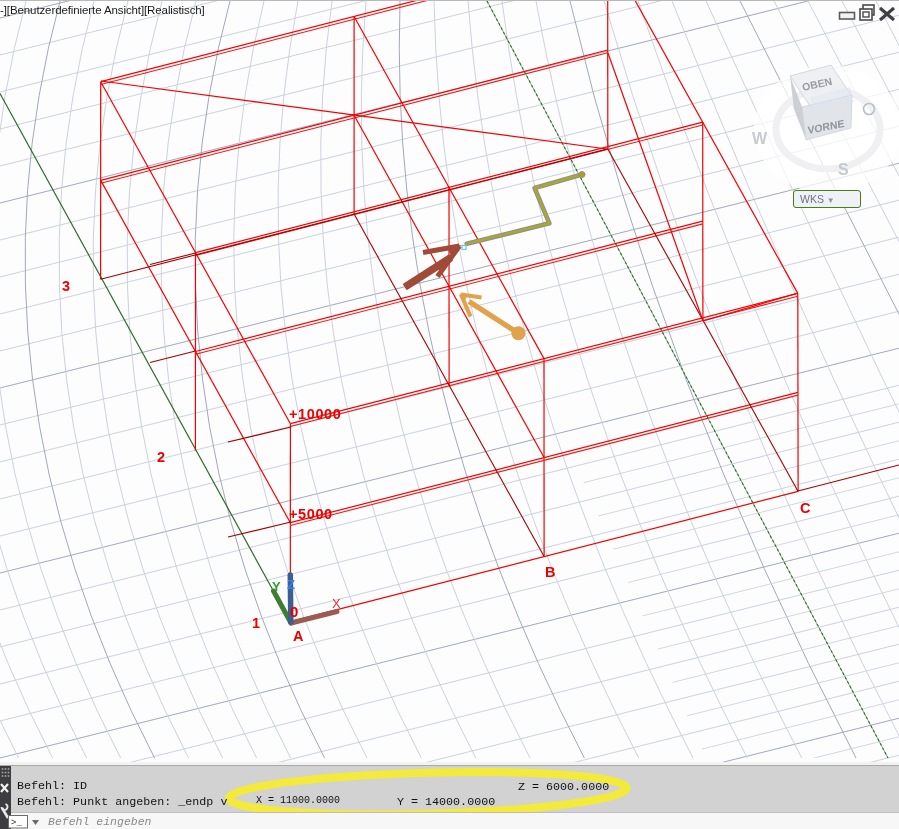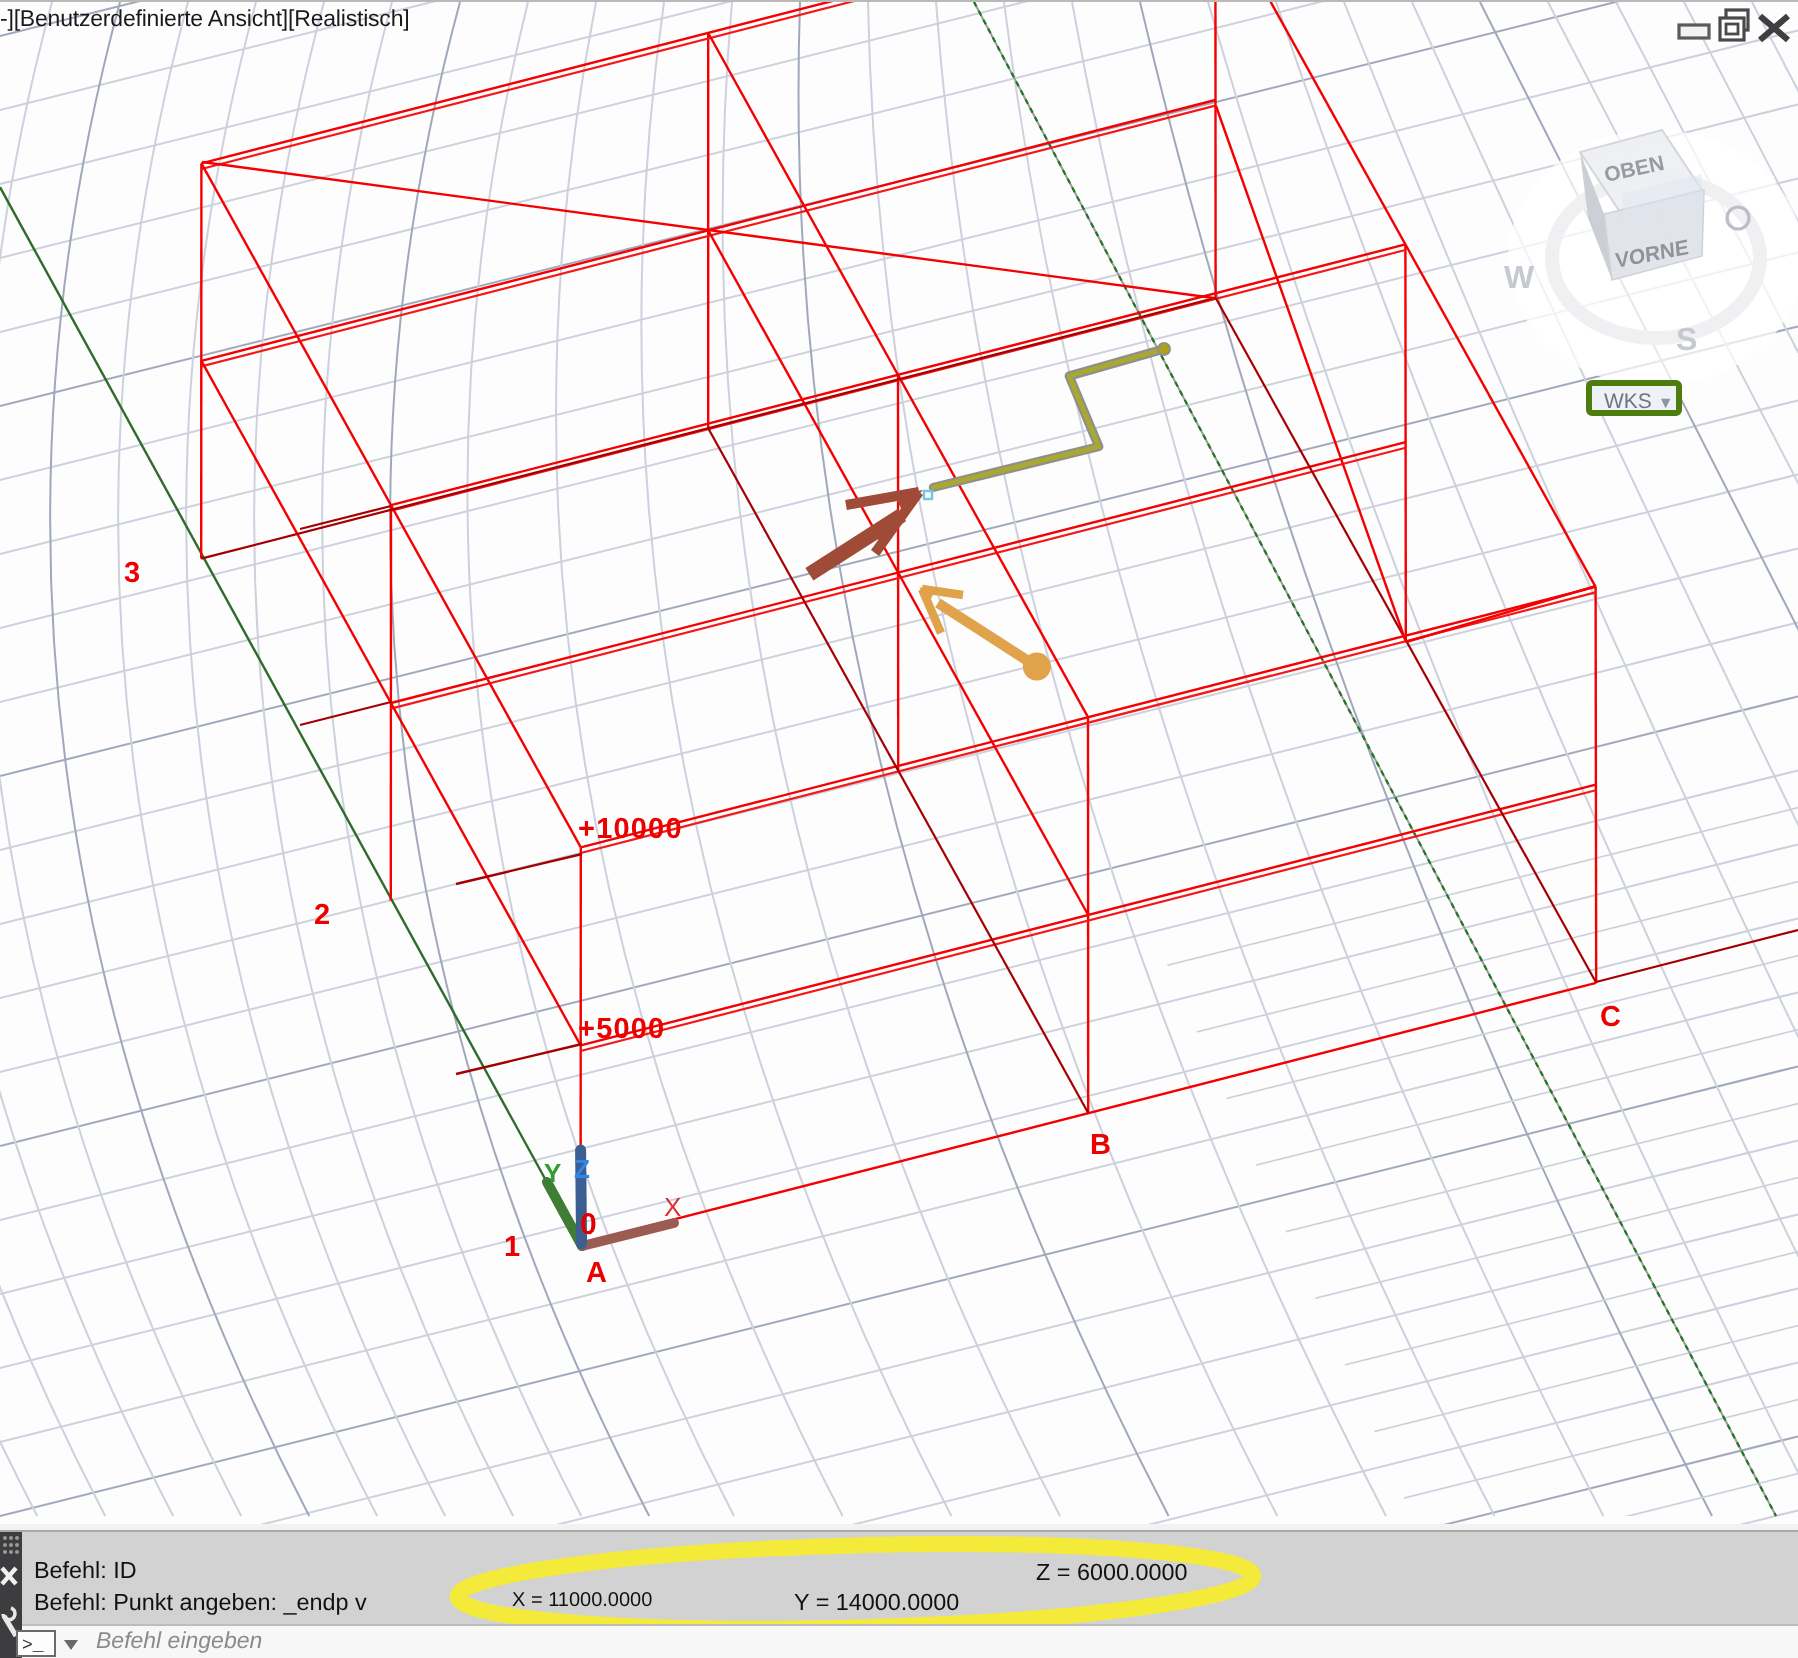--- a/index.html
+++ b/index.html
@@ -1,15 +1,15 @@
 <!DOCTYPE html>
 <html><head><meta charset="utf-8"><style>
 *{margin:0;padding:0;box-sizing:border-box}
 body{width:899px;height:829px;position:relative;font-family:"Liberation Sans",sans-serif;background:#fff;overflow:hidden}
-.mono{font-family:Liberation Sans, sans-serif}
+.mono{font-family:Liberation Mono, monospace}
 </style></head><body>
 
 <div style="position:absolute;left:0;top:0;width:899px;height:762px;background:#fdfdfe;border-top:1px solid #b9b9b9">
 <svg width="899" height="762" style="position:absolute;left:0;top:0">
 <defs>
         <clipPath id="subclip">
           <polygon points="575,462 899,381 899,757 706,757"></polygon>
         </clipPath>
       </defs>
 
@@ -231,21 +231,21 @@
 
 <polygon points="63,106 113,94 112,127 67,139" fill="rgba(223,226,231,0.93)" stroke="#cfd2d7" stroke-width="0.8"></polygon>
 
 <polygon points="72,96 112,86 113,100 73,110" fill="rgba(223,230,242,0.5)"></polygon>
 <text x="0" y="0" font-weight="bold" font-size="10.5" fill="#989ba2" transform="translate(64,90) rotate(-12)">OBEN</text>
 <text x="0" y="0" font-weight="bold" font-size="10.5" fill="#8f939b" transform="translate(69,133) rotate(-11) skewX(-6)">VORNE</text>
 
 <circle cx="130" cy="108" r="5.5" fill="none" stroke="#b9bec8" stroke-width="1.6"></circle>
 </svg>
 
-<div style="position:absolute;left:793px;top:189px;width:48px;height:18px;background:#eef1f5;border:3px solid #4d7c0f;border-radius:3px;font-size:10.5px;color:#6d7584;line-height:17px;padding-left:6px">WKS <span style="font-size:8px;color:#8b95a3">▼</span></div>
+<div style="position:absolute;left:793px;top:189px;width:68px;height:18px;background:#eef1f5;border:1px solid #4d7c0f;border-radius:3px;font-size:10.5px;color:#6d7584;line-height:17px;padding-left:6px">WKS <span style="font-size:8px;color:#8b95a3">▼</span></div>
 </div>
 
 <div style="position:absolute;left:0;top:762px;width:899px;height:4px;background:#f2f2f2;border-bottom:1px solid #a9a9a9"></div>
 
 <div style="position:absolute;left:0;top:766px;width:899px;height:46px;background:#d2d2d2"></div>
 
 <div style="position:absolute;left:0;top:766px;width:11px;height:63px;background:#3d3d3f"></div>
 <svg width="11" height="63" style="position:absolute;left:0;top:766px">
 <g fill="#9a9a9a">
 <circle cx="2.5" cy="3" r="1"></circle>

